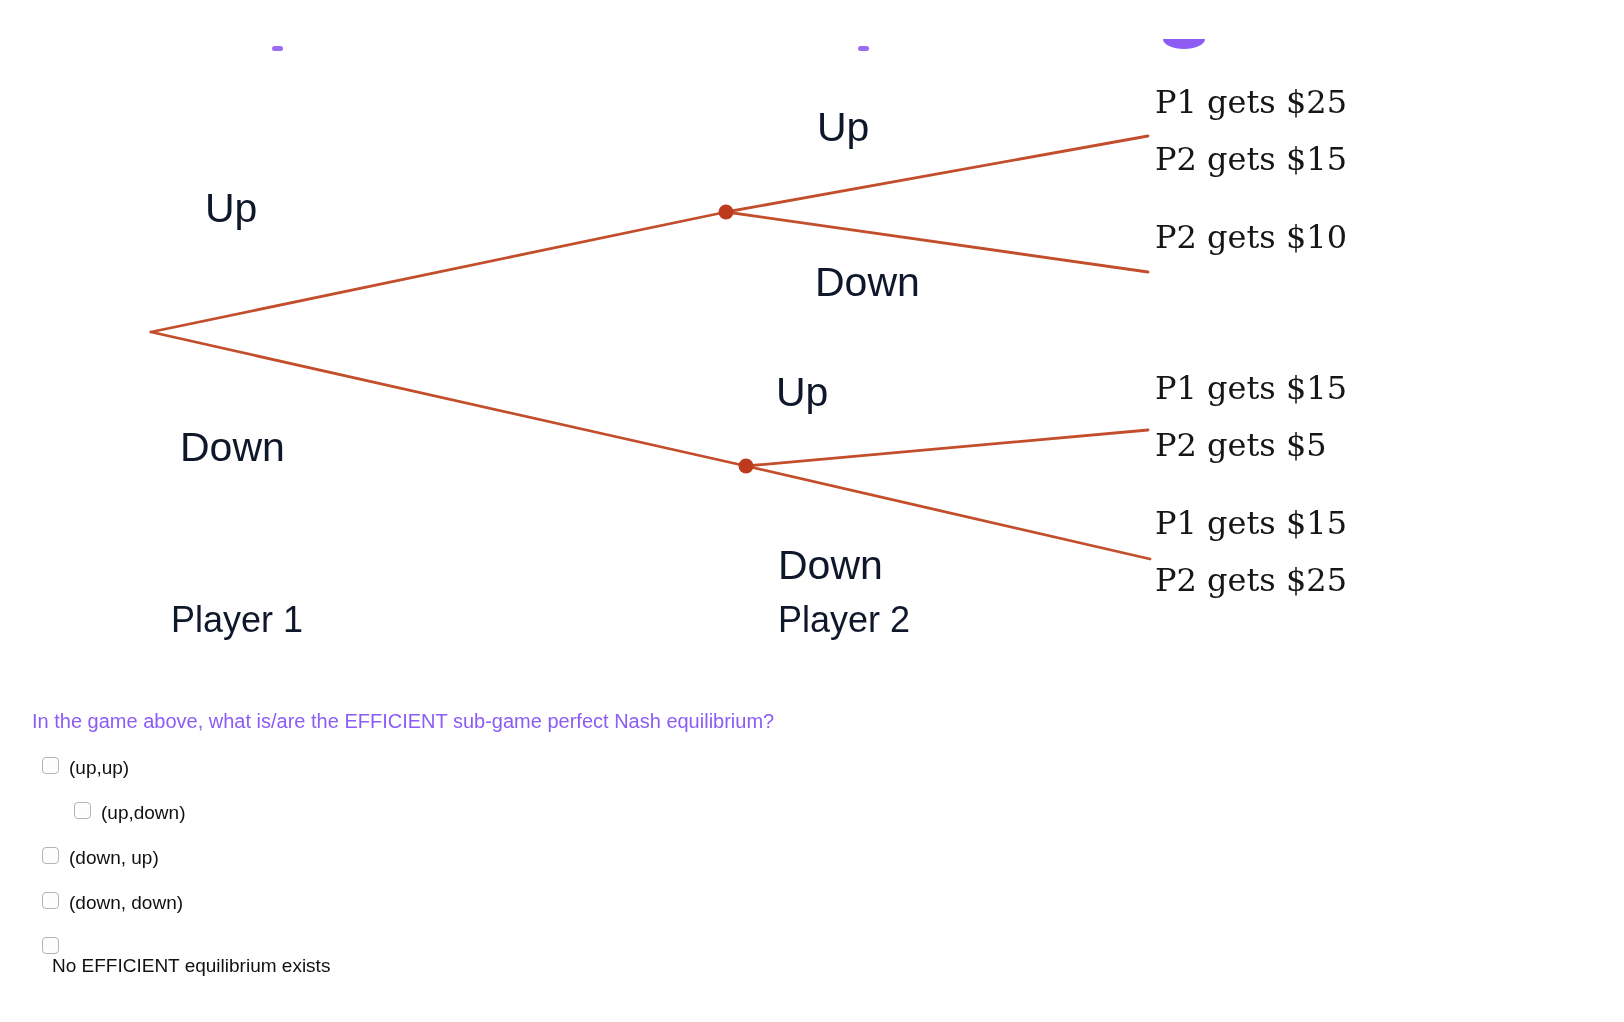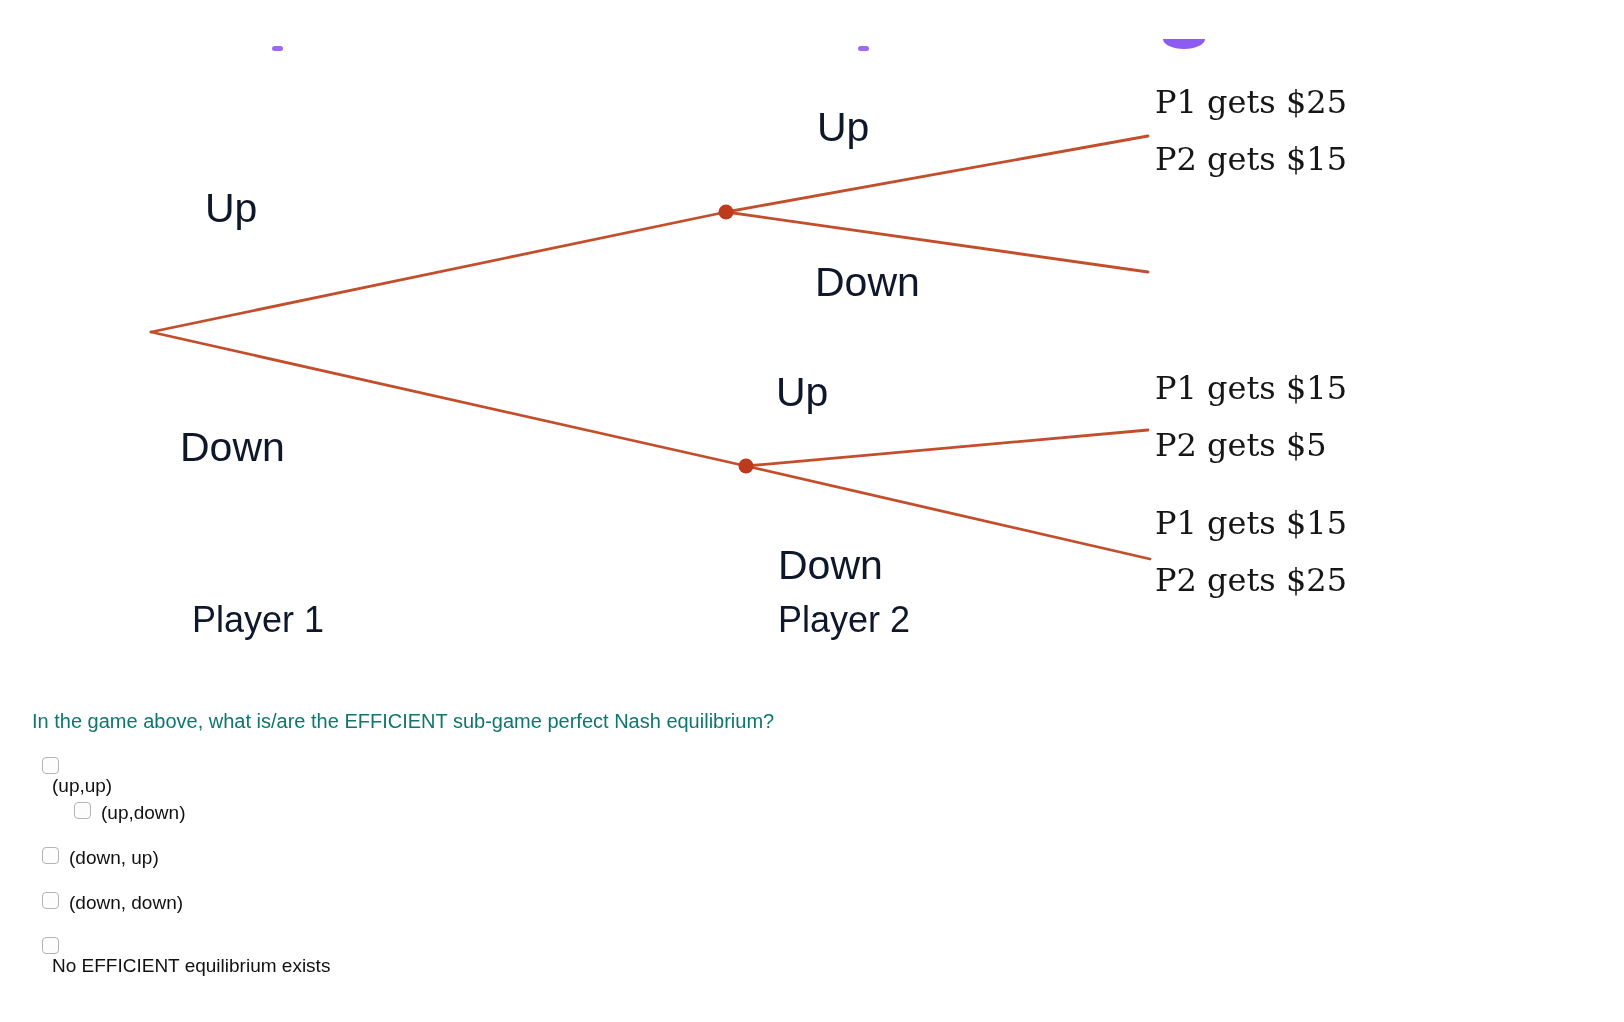--- a/index.html
+++ b/index.html
@@ -19,21 +19,21 @@
   }
   .branch-label{font-size:41px;}
   .player-label{font-size:36px;}
   .payoff-group{
     position:absolute;left:1155px;
     font-family:"DejaVu Serif","Liberation Serif",serif;
     font-size:32px;color:#161616;line-height:57px;white-space:nowrap;
   }
   
   .question-text{
-    position:absolute;left:32px;top:710px;font-size:20px;color:#0f766e;
+    position:absolute;left:32px;top:710px;font-size:20px;color:#8b5cf6;
   }
   .option-row{
     position:absolute;left:42px;display:flex;align-items:flex-start;
   }
   .checkbox{
     width:17px;height:17px;border:1.5px solid #b4b4b4;border-radius:4px;
     background:#fdfdfd;box-sizing:border-box;flex:0 0 auto;margin-top:1px;
     cursor:pointer;
   }
   .option-label{
@@ -55,46 +55,47 @@
     <line x1="726" y1="212" x2="1148" y2="272"></line>
     <line x1="746" y1="466" x2="1148" y2="430"></line>
     <line x1="746" y1="466" x2="1150" y2="559"></line>
   </g>
   <circle cx="726" cy="212" r="7.5" fill="#bd3a1c"></circle>
   <circle cx="746" cy="466" r="7.5" fill="#bd3a1c"></circle>
 </svg>
 
 <div class="serif-label branch-label" style="left:205px;top:186px;">Up</div>
 <div class="serif-label branch-label" style="left:180px;top:425px;">Down</div>
-<div class="serif-label player-label" style="left:171px;top:600px;margin-left:21px;">Player 1</div>
+<div class="serif-label player-label" style="left:171px;top:600px;">Player 1</div>
 
 <div class="serif-label branch-label" style="left:817px;top:105px;">Up</div>
 <div class="serif-label branch-label" style="left:815px;top:260px;">Down</div>
 <div class="serif-label branch-label" style="left:776px;top:370px;">Up</div>
 <div class="serif-label branch-label" style="left:778px;top:543px;">Down</div>
 <div class="serif-label player-label" style="left:778px;top:600px;">Player 2</div>
 
 <div class="payoff-group" style="top:74px;">
   <div>P1 gets $25</div>
   <div>P2 gets $15</div>
 </div>
 <div class="payoff-group" style="top:209px;">
+  <div>P2 gets $10</div>
 </div>
 <div class="payoff-group" style="top:360px;">
   <div>P1 gets $15</div>
   <div>P2 gets $5</div>
 </div>
 <div class="payoff-group" style="top:495px;">
   <div>P1 gets $15</div>
   <div>P2 gets $25</div>
 </div>
 
 <div class="question-text">In the game above, what is/are the EFFICIENT sub-game perfect Nash equilibrium?</div>
 
-<div class="option-row" style="top:756px;flex-direction:column;">
+<div class="option-row" style="top:756px;">
   <div class="checkbox"></div>
   <div class="option-label">(up,up)</div>
 </div>
 <div class="option-row" style="top:801px;margin-left:32px;">
   <div class="checkbox"></div>
   <div class="option-label">(up,down)</div>
 </div>
 <div class="option-row" style="top:846px;">
   <div class="checkbox"></div>
   <div class="option-label">(down, up)</div>

